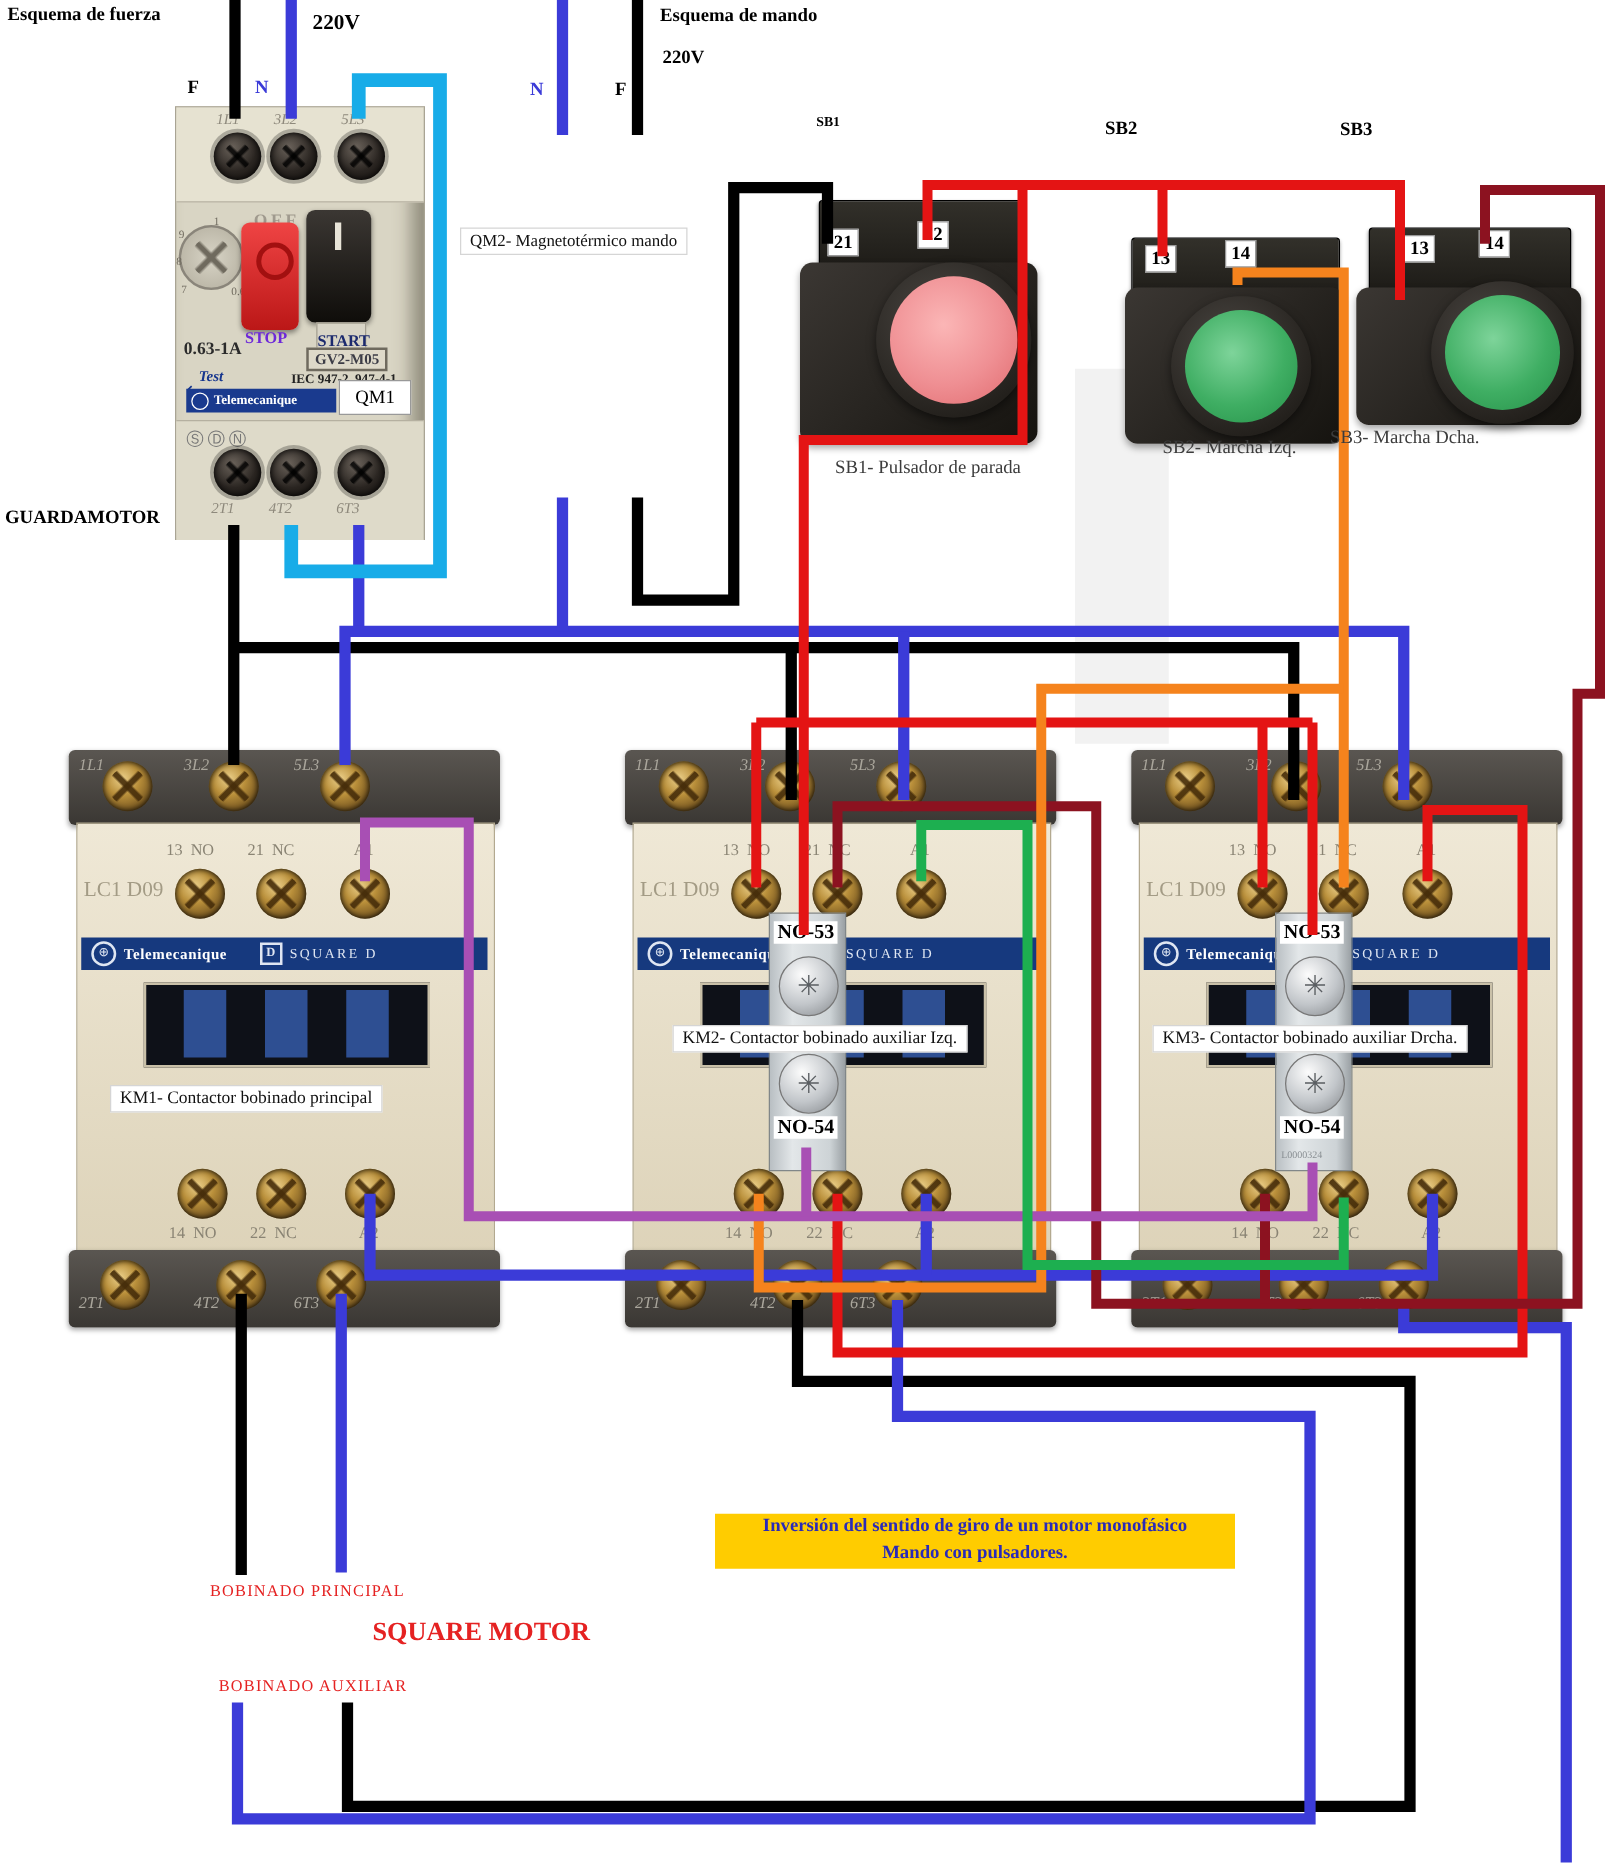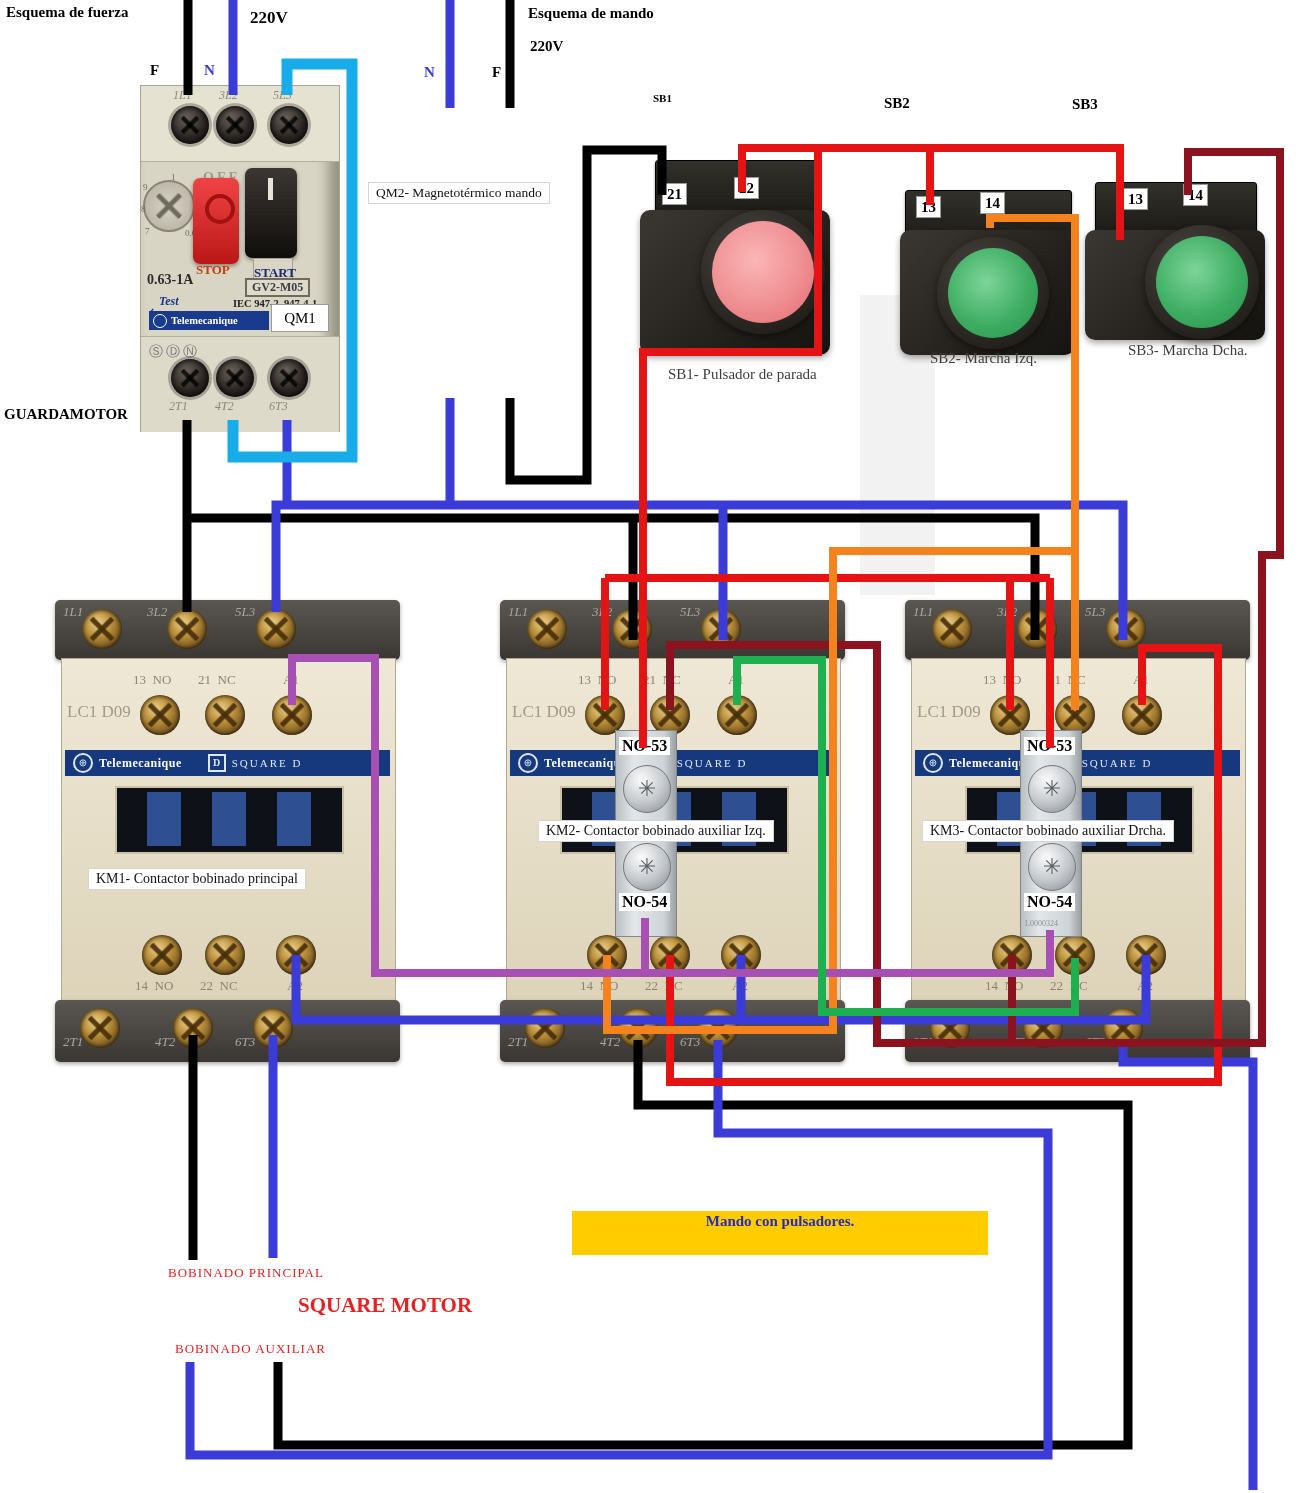--- a/index.html
+++ b/index.html
@@ -140,21 +140,21 @@
     <div class="t" style="left:62px;top:84px;font-size:14px;font-weight:bold;color:#a09a8e;letter-spacing:3px;">OFF</div>
     <div class="qm1-dial"></div>
     <span class="dialnum" style="left:30px;top:86px;">1</span>
     <span class="dialnum" style="left:2px;top:96px;">9</span>
     <span class="dialnum" style="left:0px;top:118px;">8</span>
     <span class="dialnum" style="left:4px;top:140px;">7</span>
     <span class="dialnum" style="left:44px;top:142px;">0.63</span>
     <div class="qm1-red"></div>
     <div class="qm1-black"></div>
     <div class="qm1-tab"></div>
-    <div class="t bold" style="left:55px;top:176px;font-size:13px;color:#c2410c;">STOP</div>
+    <div class="t bold" style="left:55px;top:176px;font-size:13px;color:#6d28d9;">STOP</div>
     <div class="t bold" style="left:113px;top:179px;font-size:13px;color:#1c2a6e;">START</div>
     <div class="t bold" style="left:6px;top:186px;font-size:14px;color:#2b2b2b;">0.63-1A</div>
     <div class="gv2box">GV2-M05</div>
     <div class="t bold" style="left:18px;top:208px;font-size:12px;font-style:italic;color:#16368e;">Test</div>
     <div class="t" style="left:8px;top:216px;font-size:16px;color:#16368e;">⟵</div>
     <div class="t bold" style="left:92px;top:212px;font-size:10.5px;color:#222;">IEC 947-2, 947-4-1</div>
     <div class="qm1-brand">
       <span class="logo"></span>
       <span class="bn">Telemecanique</span>
     </div>
@@ -199,21 +199,21 @@
   <div class="t bold" style="left:1072px;top:96px;font-size:15px;z-index:70;">SB3</div>
   <div class="pb" style="left:1085px;top:170px;width:180px;height:175px;">
     <div class="pb-block" style="left:10px;top:12px;width:160px;height:55px;"></div>
     <div class="pb-housing" style="left:0px;top:60px;width:180px;height:110px;"></div>
     <div class="pb-btn pb-green" style="left:60px;top:55px;width:114px;height:114px;">
         <i></i>
       </div>
     <div class="pb-chip" style="left:38px;top:18px;">13</div>
     <div class="pb-chip" style="left:98px;top:14px;">14</div>
   </div>
-  <div class="photo-caption" style="left:1128px;top:342px;">SB3- Marcha Dcha.</div>
+  <div class="photo-caption" style="left:1064px;top:342px;">SB3- Marcha Dcha.</div>
 
   <div class="ct" style="left:55px;top:600px;">
     <div class="ct-topbar">
       <span class="bar-label" style="left:8px;top:4px;">1L1</span>
       <span class="bar-label" style="left:92px;top:4px;">3L2</span>
       <span class="bar-label" style="left:180px;top:4px;">5L3</span>
       <span class="screw-gold" style="left:27px;top:9px;"></span>
       <span class="screw-gold" style="left:112px;top:9px;"></span>
       <span class="screw-gold" style="left:201px;top:9px;"></span>
     </div>
@@ -404,19 +404,20 @@
     <g stroke="#a84fb4" stroke-width="8" fill="none">
       <polyline points="292,705 292,658 375,658 375,973 1050,973 1050,930"></polyline>
       <polyline points="645,973 645,918"></polyline>
     </g>
     <g stroke="#1daf50" stroke-width="8" fill="none">
       <polyline points="737,705 737,660 822,660 822,1012 1075,1012 1075,958"></polyline>
     </g>
   </svg>
 
   <div class="banner">
+    <div>Inversión del sentido de giro de un motor monofásico</div>
     <div>Mando con pulsadores.</div>
   </div>
   <div class="redlabel" style="left:168px;top:1265px;font-size:13px;letter-spacing:1px;">BOBINADO  PRINCIPAL</div>
   <div class="redlabel bold" style="left:298px;top:1293px;font-size:21px;">SQUARE MOTOR</div>
   <div class="redlabel" style="left:175px;top:1341px;font-size:13px;letter-spacing:1px;">BOBINADO  AUXILIAR</div>
 
 </div>
 
 </body></html>

